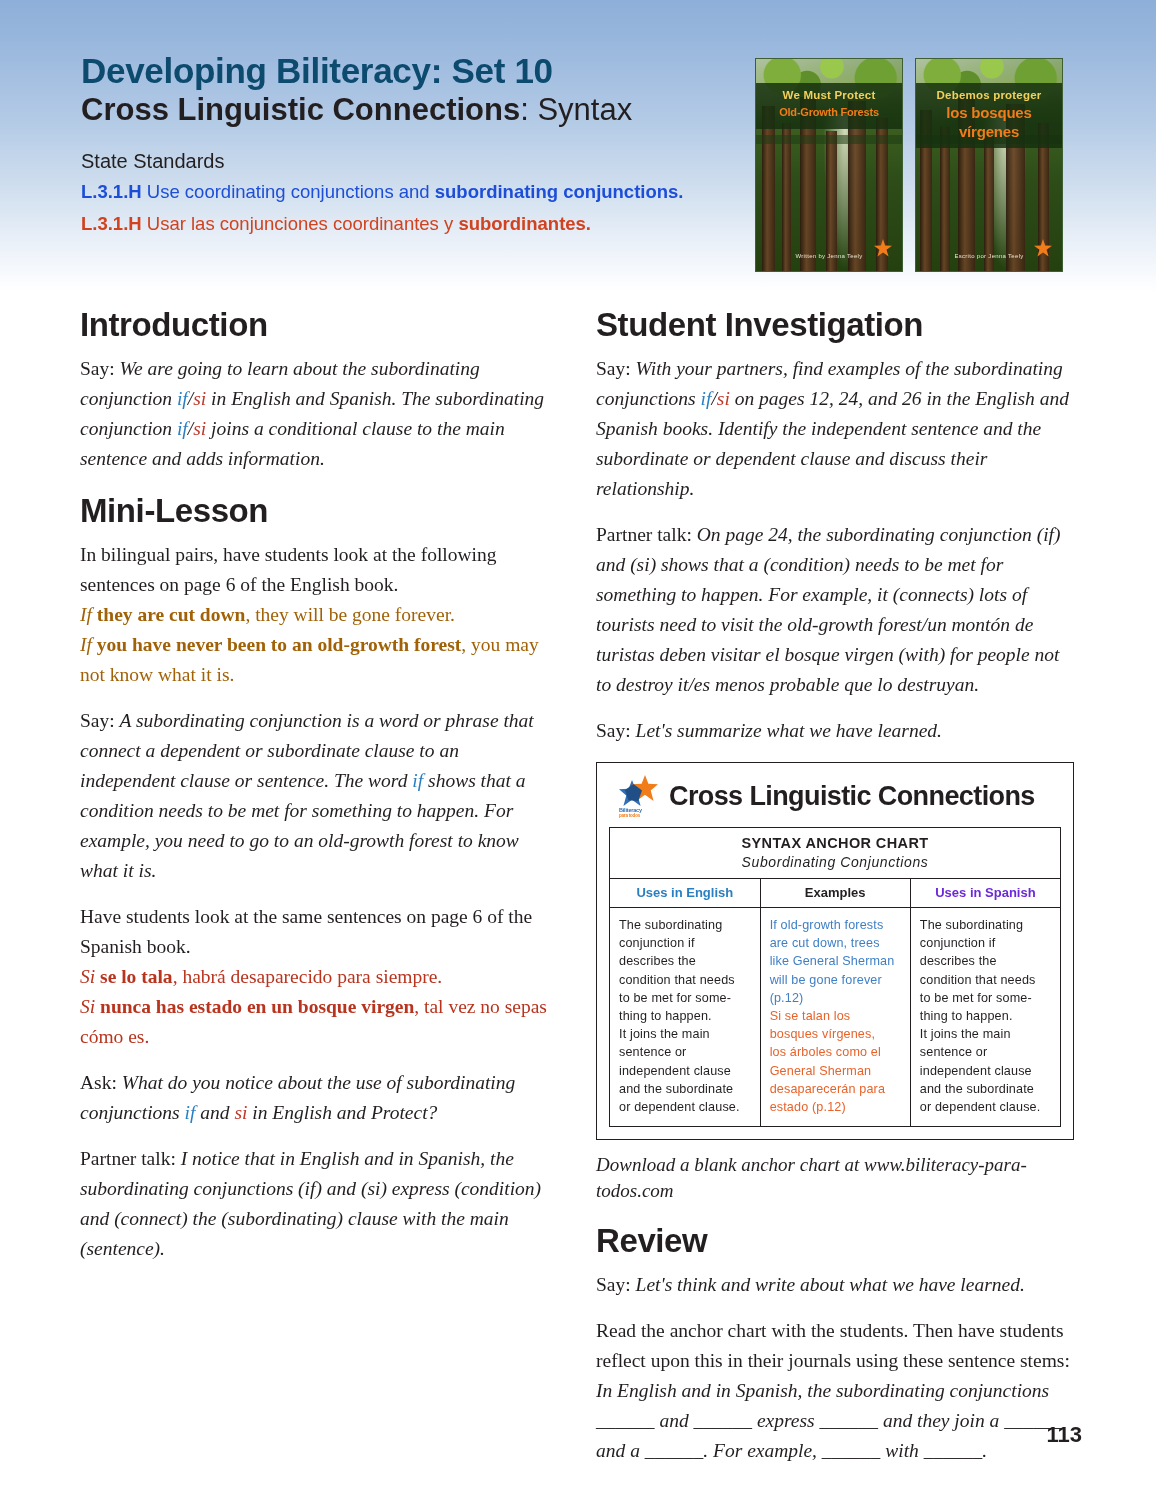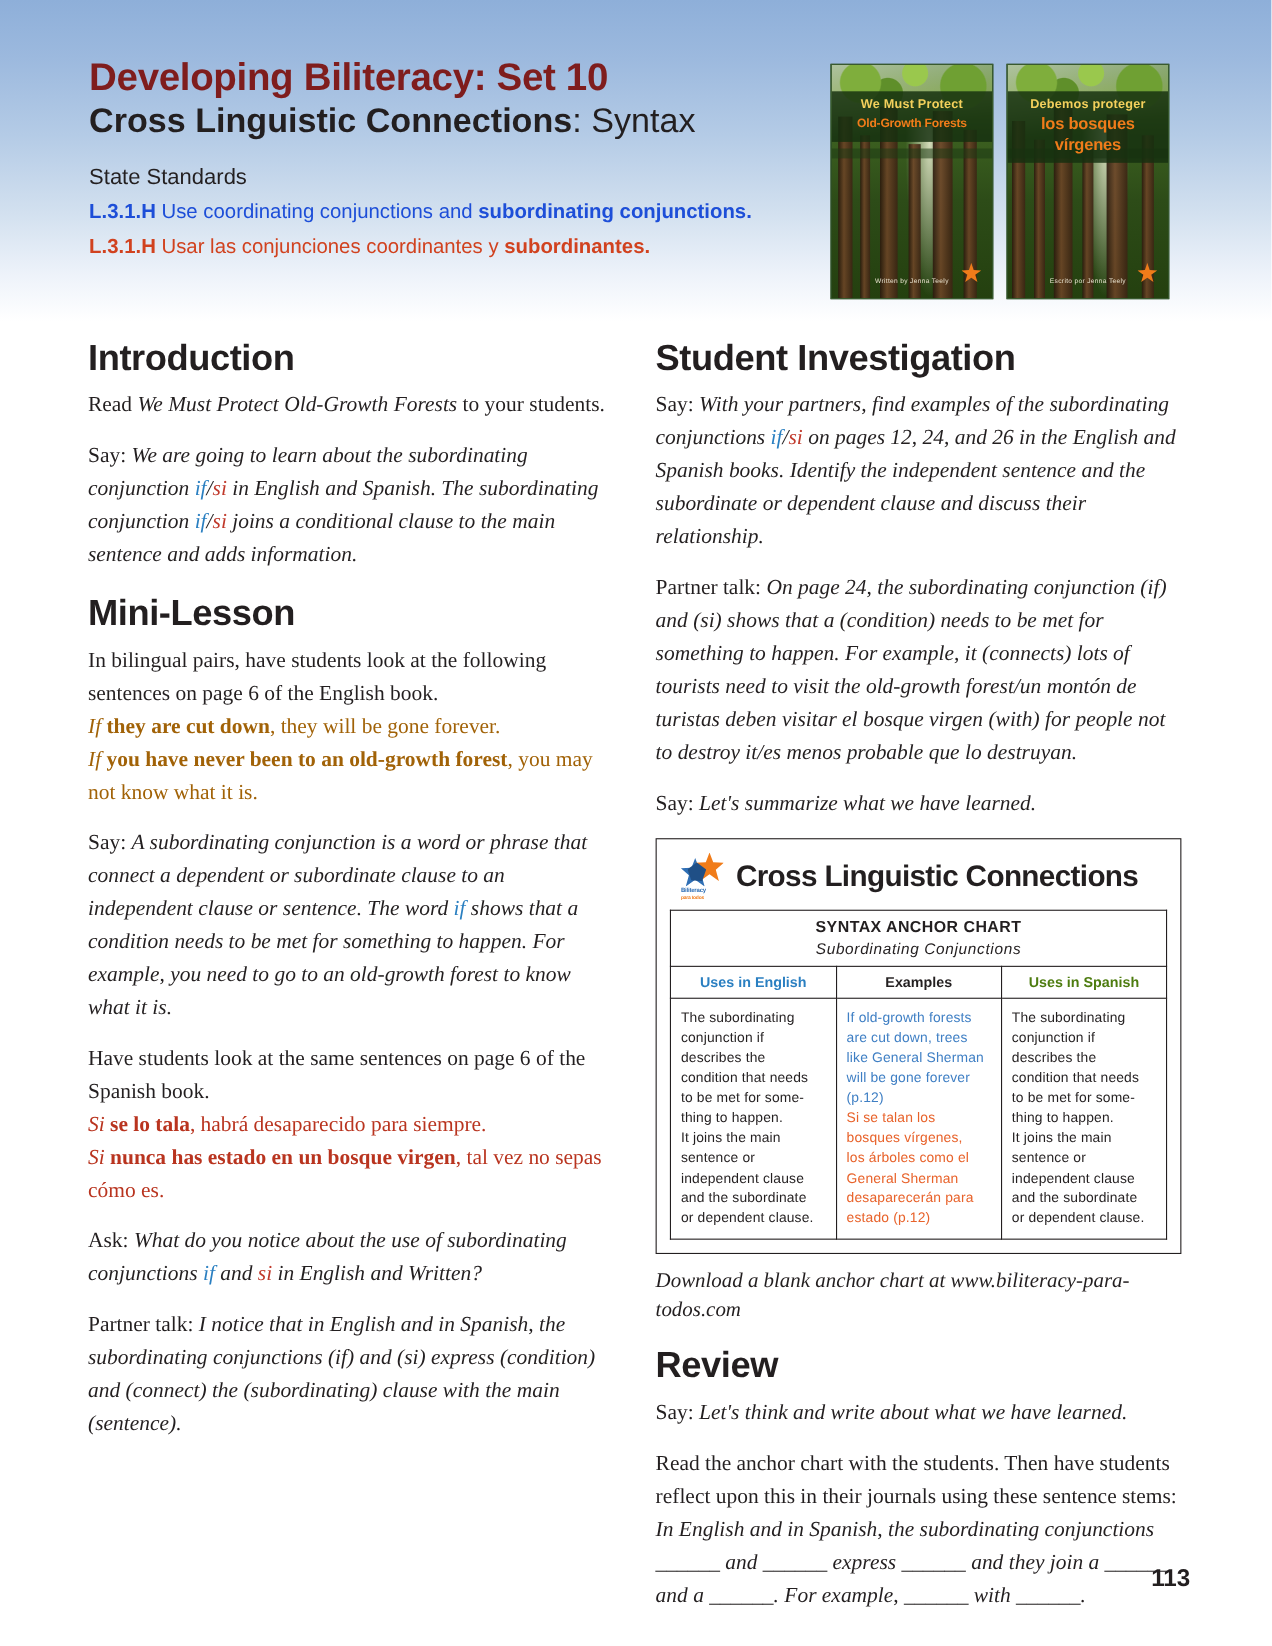--- a/index.html
+++ b/index.html
@@ -43,21 +43,21 @@
     left: 81px;
     top: 50px;
     width: 660px;
   }
 
   .main-title {
     font-family: "Liberation Sans", sans-serif;
     font-weight: bold;
     font-size: 35px;
     line-height: 42px;
-    color: #7f1d1d;
+    color: #0c4a6e;
     letter-spacing: -0.3px;
   }
 
   .sub-title {
     font-family: "Liberation Sans", sans-serif;
     font-weight: normal;
     font-size: 31px;
     line-height: 34px;
     color: #231f20;
     margin-top: 1px;
@@ -344,21 +344,21 @@
 
   .ac-colhead {
     text-align: center;
     padding: 6px 3px 7px 3px !important;
     font-family: "Liberation Sans", sans-serif;
     font-weight: bold;
     font-size: 13px;
   }
   .ac-colhead.en { color: #2a7fc1; }
   .ac-colhead.ex { color: #231f20; }
-  .ac-colhead.es { color: #4d7c0f; }
+  .ac-colhead.es { color: #6d28d9; }
 
   .ac-cell {
     padding: 8px 8px 10px 9px !important;
     font-family: "Liberation Sans", sans-serif;
     font-size: 12.6px;
     line-height: 18.2px;
     letter-spacing: 0.15px;
   }
   .ac-cell .blk { color: #231f20; }
   .ac-cell .blu { color: #3f7fc4; }
@@ -452,21 +452,20 @@
 
   </div>
 </div>
 
 <div class="content">
 
   <div class="col col-left">
 
     <h2 class="section first">Introduction</h2>
 
-    <p class="body"><span>Read </span><span class="it">We Must Protect Old-Growth Forests</span><span> to your students.</span></p>
 
     <p class="body"><span>Say: </span><span class="it">We are going to learn about the subordinating conjunction </span><span class="it bl">if</span><span class="it">/</span><span class="it rd">si</span><span class="it"> in English and Spanish. The subordinating conjunction </span><span class="it bl">if</span><span class="it">/</span><span class="it rd">si</span><span class="it"> joins a conditional clause to the main sentence and adds information.</span></p>
 
     <h2 class="section">Mini-Lesson</h2>
 
     <p class="body tight">In bilingual pairs, have students look at the following sentences on page 6 of the English book.</p>
 
     <div class="example-line en"><span class="lead">If </span><span class="strong">they are cut down</span><span>, they will be gone forever.</span></div>
 
     <div class="example-line en"><span class="lead">If </span><span class="strong">you have never been to an old-growth forest</span><span>, you may not know what it is.</span></div>
@@ -476,21 +475,21 @@
     <p class="body"><span>Say: </span><span class="it">A subordinating conjunction is a word or phrase that connect a dependent or subordinate clause to an independent clause or sentence. The word </span><span class="it bl">if</span><span class="it"> shows that a condition needs to be met for something to happen. For example, you need to go to an old-growth forest to know what it is.</span></p>
 
     <p class="body tight">Have students look at the same sentences on page 6 of the Spanish book.</p>
 
     <div class="example-line es"><span class="lead">Si </span><span class="strong">se lo tala</span><span>, habrá desaparecido para siempre.</span></div>
 
     <div class="example-line es"><span class="lead">Si </span><span class="strong">nunca has estado en un bosque virgen</span><span>, tal vez no sepas cómo es.</span></div>
 
     <div class="spacer-16"></div>
 
-    <p class="body"><span>Ask: </span><span class="it">What do you notice about the use of subordinating conjunctions </span><span class="it bl">if</span><span class="it"> and </span><span class="it rd">si</span><span class="it"> in English and Written?</span></p>
+    <p class="body"><span>Ask: </span><span class="it">What do you notice about the use of subordinating conjunctions </span><span class="it bl">if</span><span class="it"> and </span><span class="it rd">si</span><span class="it"> in English and Protect?</span></p>
 
     <p class="body"><span>Partner talk: </span><span class="it">I notice that in English and in Spanish, the subordinating conjunctions (if) and (si) express (condition) and (connect) the (subordinating) clause with the main (sentence).</span></p>
 
   </div>
 
   <div class="col col-right">
 
     <h2 class="section first">Student Investigation</h2>
 
     <p class="body"><span>Say: </span><span class="it">With your partners, find examples of the subordinating conjunctions </span><span class="it bl">if</span><span class="it">/</span><span class="it rd">si</span><span class="it"> on pages 12, 24, and 26 in the English and Spanish books. Identify the independent sentence and the subordinate or dependent clause and discuss their relationship.</span></p>

